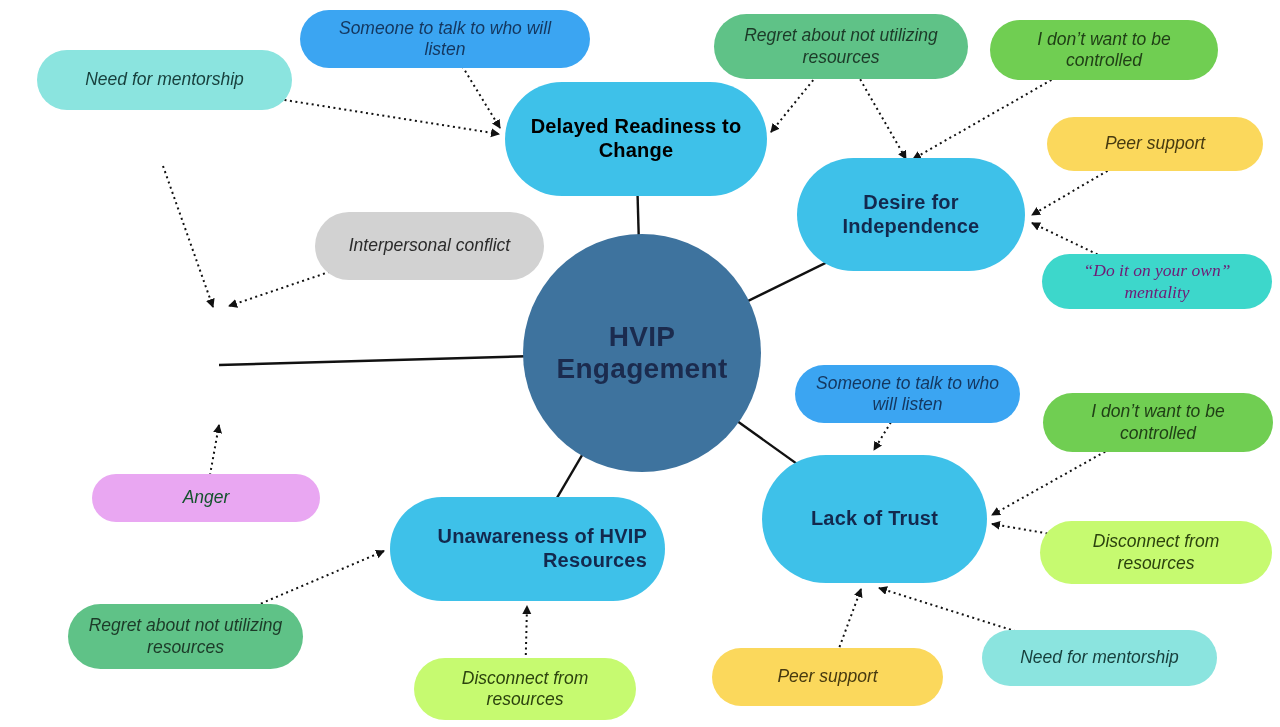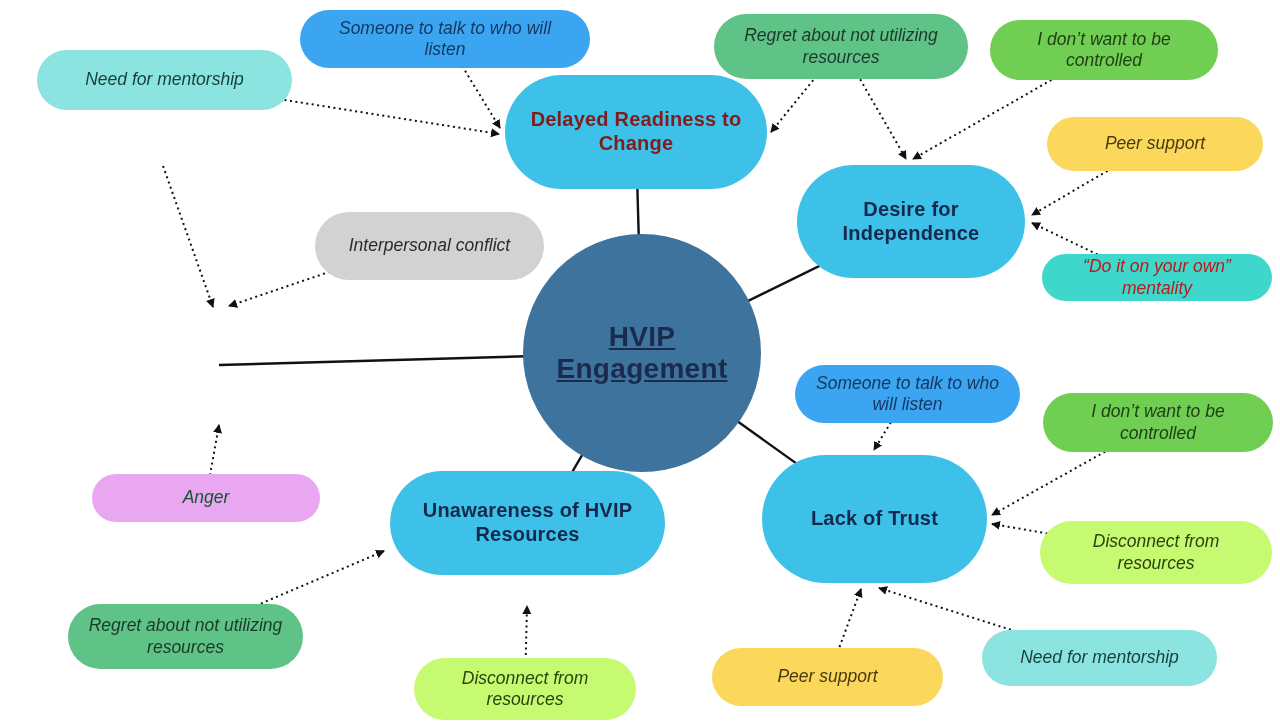--- a/index.html
+++ b/index.html
@@ -32,21 +32,20 @@
     font-size:17.5px;
     line-height:1.22;
   }
   .center-circle{
     position:absolute;z-index:2;
     display:flex;align-items:center;justify-content:center;
     text-align:center;
     border-radius:50%;
     box-sizing:border-box;
     padding:0 24px;
-    text-decoration:underline;
   }
   .center-circle .lbl{
     font-weight:bold;
     font-size:28px;
     line-height:1.15;
     letter-spacing:0.3px;
   }
 </style>
 </head>
 <body>
@@ -86,27 +85,27 @@
       <line x1="1156" y1="552" x2="992" y2="524" marker-end="url(#arrow)"></line>
       <line x1="828" y1="678" x2="861" y2="589" marker-end="url(#arrow)"></line>
       <line x1="1100" y1="658" x2="879" y2="588" marker-end="url(#arrow)"></line>
     </g>
   </svg>
 
   <div class="center-circle" style="left: 523px; top: 234px; width: 238px; height: 238px; background-color: rgb(62, 115, 158); color: rgb(27, 43, 78);">
     <span class="lbl">HVIP Engagement</span>
   </div>
 
-  <div class="node main" style="left: 505px; top: 75px; width: 262px; height: 114px; background-color: rgb(62, 193, 233); color: #7f1d1d;">
+  <div class="node main" style="left: 505px; top: 82px; width: 262px; height: 114px; background-color: rgb(62, 193, 233); color: #000000;">
     <span class="lbl">Delayed Readiness to Change</span>
   </div>
-  <div class="node main" style="left: 797px; top: 165px; width: 228px; height: 113px; background-color: rgb(62, 193, 233); color: rgb(19, 41, 78); text-align: center;">
+  <div class="node main" style="left: 797px; top: 158px; width: 228px; height: 113px; background-color: rgb(62, 193, 233); color: rgb(19, 41, 78); text-align: center;">
     <span class="lbl">Desire for Independence</span>
   </div>
-  <div class="node main" style="left: 390px; top: 471px; width: 275px; height: 104px; background-color: rgb(62, 193, 233); color: rgb(19, 41, 78);">
+  <div class="node main" style="left: 390px; top: 497px; width: 275px; height: 104px; background-color: rgb(62, 193, 233); color: rgb(19, 41, 78); text-align: right;">
     <span class="lbl">Unawareness of HVIP Resources</span>
   </div>
   <div class="node main" style="left: 762px; top: 455px; width: 225px; height: 128px; background-color: rgb(62, 193, 233); color: rgb(19, 41, 78);">
     <span class="lbl">Lack of Trust</span>
   </div>
 
   <div class="node sub" style="left: 300px; top: 10px; width: 290px; height: 58px; background-color: rgb(59, 165, 242); color: rgb(20, 55, 95);">
     <span class="lbl">Someone to talk to who will listen</span>
   </div>
   <div class="node sub" style="left: 37px; top: 50px; width: 255px; height: 60px; background-color: rgb(139, 228, 223); color: rgb(23, 63, 60);">
@@ -117,21 +116,21 @@
   </div>
   <div class="node sub" style="left: 990px; top: 20px; width: 228px; height: 60px; background-color: rgb(112, 206, 82); color: rgb(32, 64, 22);">
     <span class="lbl">I don’t want to be controlled</span>
   </div>
   <div class="node sub" style="left: 1047px; top: 117px; width: 216px; height: 54px; background-color: rgb(251, 216, 92); color: rgb(71, 58, 16);">
     <span class="lbl">Peer support</span>
   </div>
   <div class="node sub" style="left: 315px; top: 212px; width: 229px; height: 68px; background-color: rgb(210, 210, 210); color: rgb(43, 43, 43);">
     <span class="lbl">Interpersonal conflict</span>
   </div>
-  <div class="node sub" style="left: 1042px; top: 254px; width: 230px; height: 47px; background-color: rgb(61, 215, 203); color: #b91c1c;">
+  <div class="node sub" style="left: 1042px; top: 254px; width: 230px; height: 55px; background-color: rgb(61, 215, 203); color: #701a75; font-family: Liberation Serif, serif;">
     <span class="lbl">“Do it on your own” mentality</span>
   </div>
   <div class="node sub" style="left: 795px; top: 365px; width: 225px; height: 58px; background-color: rgb(59, 165, 242); color: rgb(20, 55, 95);">
     <span class="lbl">Someone to talk to who will listen</span>
   </div>
   <div class="node sub" style="left: 1043px; top: 393px; width: 230px; height: 59px; background-color: rgb(112, 206, 82); color: rgb(32, 64, 22);">
     <span class="lbl">I don’t want to be controlled</span>
   </div>
   <div class="node sub" style="left: 92px; top: 474px; width: 228px; height: 48px; background-color: rgb(233, 167, 242); color: #14532d;">
     <span class="lbl">Anger</span>

